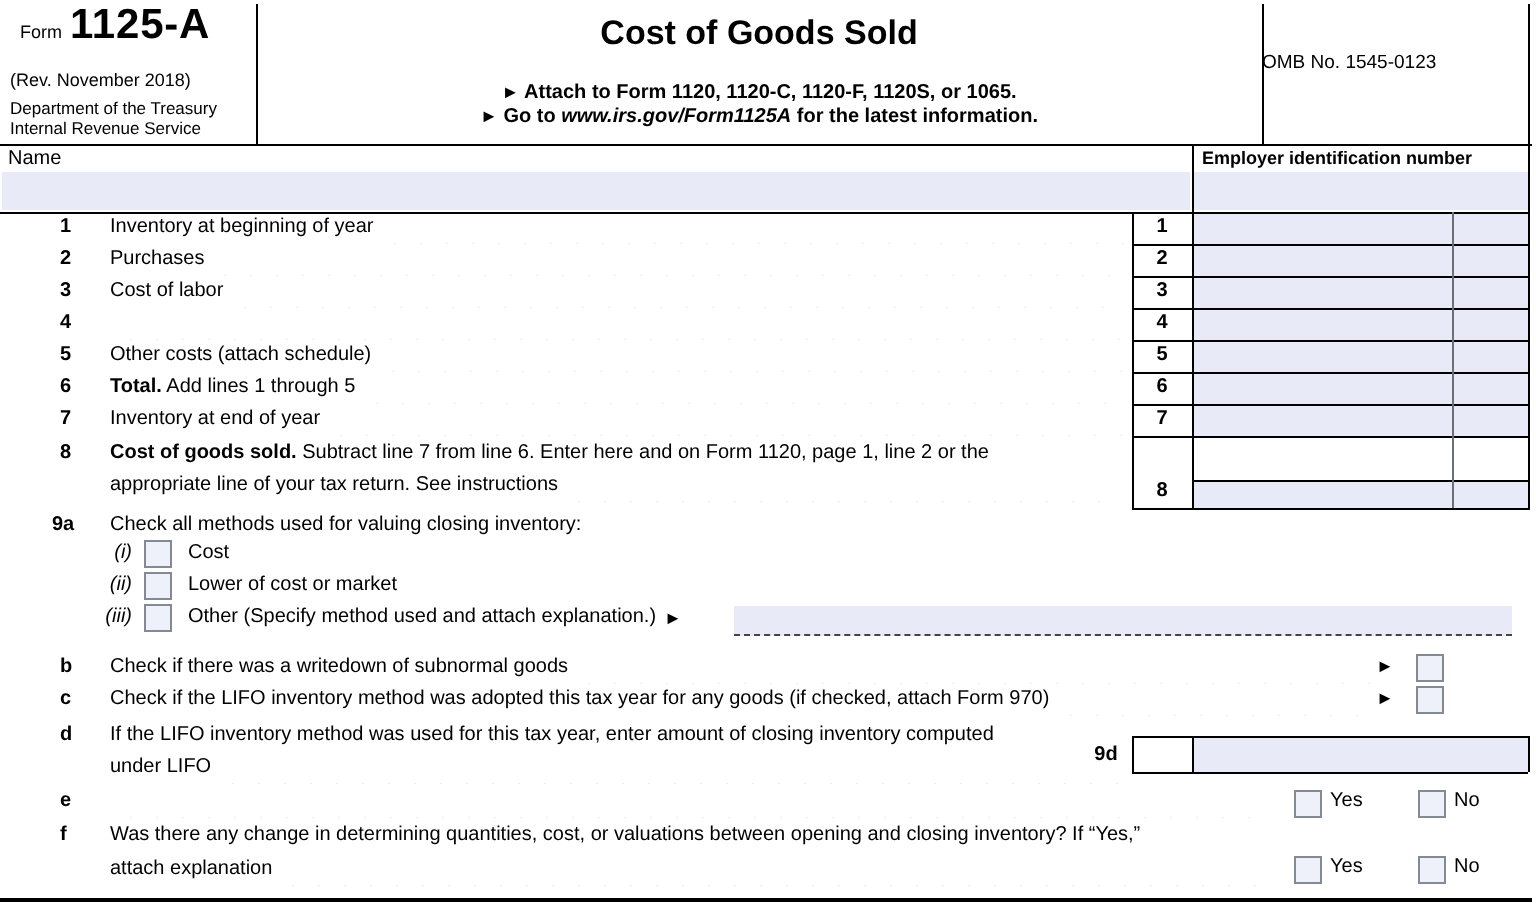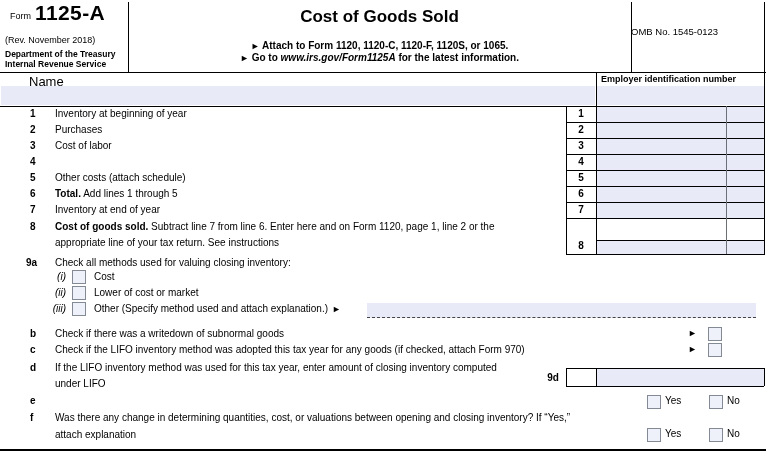--- a/index.html
+++ b/index.html
@@ -20,21 +20,21 @@
   .boxnum{position:absolute;width:30px;text-align:center;font-weight:700;line-height:16px;}
   .cb{position:absolute;width:12px;height:12px;background:#eef1fa;border:1px solid #848a93;box-sizing:content-box;}
   .cb.inline{position:static;flex:0 0 12px;height:12px;margin:1px 0 0 6px;}
   .roman{flex:0 0 24px;text-align:right;font-style:italic;}
   .mlbl{margin-left:8px;}
   .arrow{font-size:9px;}
   .title{position:absolute;left:128px;top:7px;width:503px;text-align:center;font-size:17px;font-weight:700;}
   .subhead{position:absolute;left:128px;width:503px;text-align:center;font-weight:700;font-size:10px;line-height:12px;}
   .hform{position:absolute;font-size:9px;}
   .bignum{position:absolute;left:35px;top:1px;font-size:21px;font-weight:800;letter-spacing:.4px;}
-  .small{font-size:8.5px;line-height:10px;font-weight:bold;}
+  .small{font-size:8.5px;line-height:10px;}
   .ylabel{position:absolute;line-height:16px;}
   b{font-weight:700;}
 </style>
 </head>
 <body>
 
 <div class="canvas">
 
   <span class="hform" style="left:10px;top:11px;">Form</span>
   <span class="bignum">1125-A</span>
@@ -51,21 +51,21 @@
     <span class="arrow">►</span>
     <span>Go to </span><i>www.irs.gov/Form1125A</i><span> for the latest information.</span>
   </div>
 
   <div class="abs" style="left:631px;top:26px;width:133px;font-size:9.5px;">OMB No. 1545-0123</div>
 
   <div class="vline" style="left:128px;top:2px;height:70px;"></div>
   <div class="vline" style="left:631px;top:2px;height:70px;"></div>
   <div class="hline" style="left:0;top:72px;width:766px;"></div>
 
-  <span class="abs" style="left:4px;top:74px;font-size:13px;margin-left:25px;">Name</span>
+  <span class="abs" style="left:4px;top:74px;font-size:10px;">Name</span>
   <div class="fill" style="left:1px;top:86px;width:594px;height:19px;"></div>
   <span class="abs" style="left:601px;top:74px;font-size:9px;font-weight:700;">Employer identification number</span>
   <div class="fill" style="left:597px;top:86px;width:167px;height:19px;"></div>
   <div class="hline" style="left:0;top:106px;width:765px;"></div>
 
   <div class="flexrow" style="left:30px;top:106px;width:532px;">
     <span class="num">1</span>
     <span class="lbl"><b></b><span>Inventory at beginning of year</span></span>
     <span class="leader"></span>
   </div>

